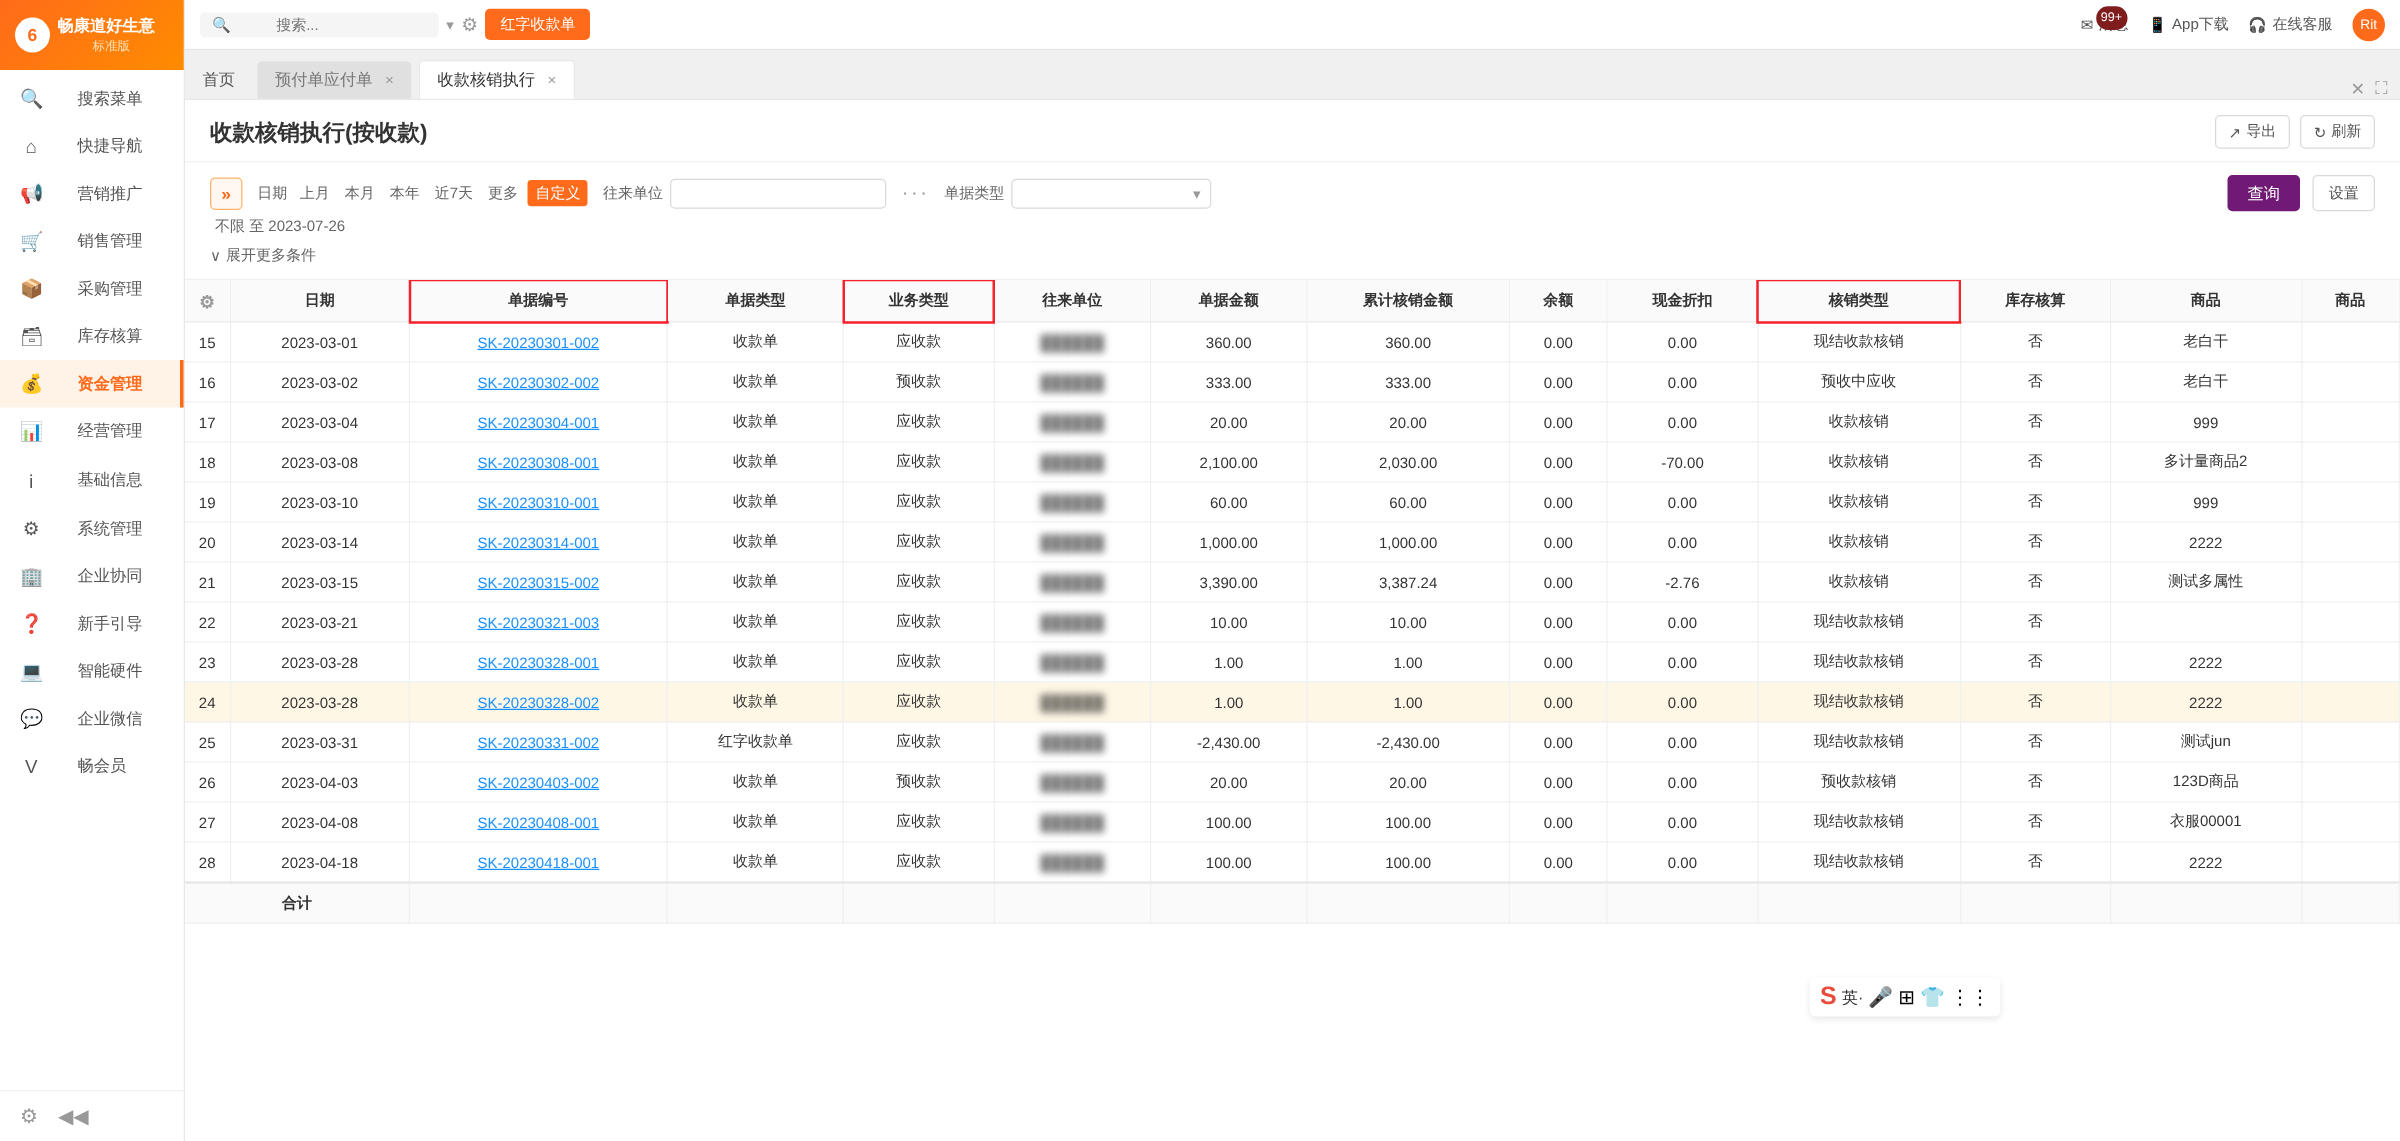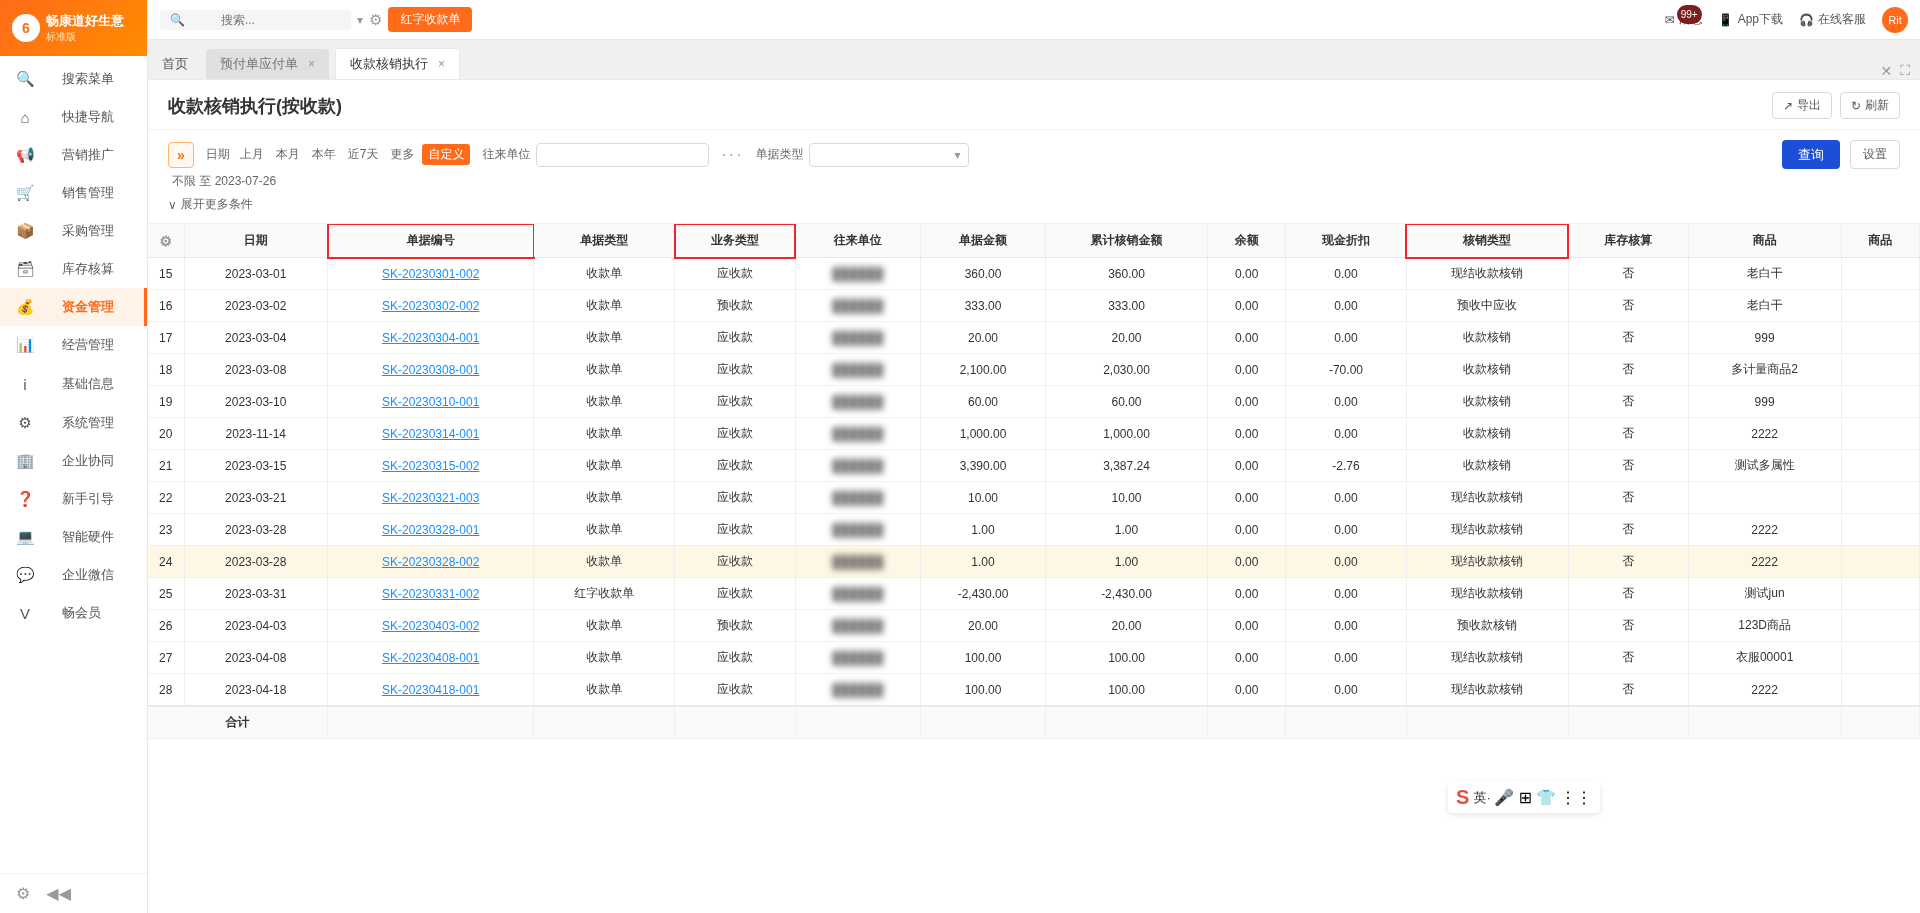--- a/index.html
+++ b/index.html
@@ -56,21 +56,21 @@
     .filter-row { display: flex; align-items: center; gap: 12px; flex-wrap: wrap; }
     .filter-item { display: flex; align-items: center; gap: 6px; }
     .filter-label { color: #666; font-size: 12px; white-space: nowrap; }
     .filter-date-btns { display: flex; gap: 4px; }
     .filter-date-btn { color: #666; font-size: 12px; cursor: pointer; padding: 2px 4px; }
     .filter-date-custom { background: #ff6b1a; color: #fff; border: none; border-radius: 3px; padding: 2px 6px; font-size: 12px; cursor: pointer; }
     .filter-date-range { color: #666; font-size: 12px; margin-left: 4px; }
     .filter-input { border: 1px solid #d9d9d9; border-radius: 4px; padding: 4px 8px; font-size: 12px; min-width: 160px; outline: none; color: #999; }
     .filter-select { border: 1px solid #d9d9d9; border-radius: 4px; padding: 4px 8px; font-size: 12px; min-width: 160px; background: #fff; cursor: pointer; color: #999; display: flex; align-items: center; justify-content: space-between; }
     .filter-dots { color: #999; font-size: 16px; letter-spacing: 2px; cursor: pointer; }
-    .filter-query-btn { background: #1d4ed8; color: #fff; border: none; border-radius: 4px; padding: 5px 16px; font-size: 13px; cursor: pointer; white-space: nowrap; }
+    .filter-query-btn { background: #701a75; color: #fff; border: none; border-radius: 4px; padding: 5px 16px; font-size: 13px; cursor: pointer; white-space: nowrap; }
     .filter-setting-btn { border: 1px solid #d9d9d9; border-radius: 4px; background: #fff; padding: 5px 12px; font-size: 12px; cursor: pointer; color: #555; margin-left: 4px; }
     .filter-expand { display: flex; align-items: center; gap: 4px; color: #666; font-size: 12px; cursor: pointer; margin: 6px 0 0 0; }
 
     
     .table-wrapper { flex: 1; overflow: auto; background: #fff; margin: 0; }
     .data-table { width: 100%; border-collapse: collapse; font-size: 12px; }
     .data-table th { background: #fafafa; border-bottom: 1px solid #e8e8e8; border-right: 1px solid #f0f0f0; padding: 8px 10px; color: #333; font-weight: 600; white-space: nowrap; text-align: center; position: sticky; top: 0; z-index: 10; }
     .data-table td { border-bottom: 1px solid #f0f0f0; border-right: 1px solid #f0f0f0; padding: 7px 10px; color: #333; white-space: nowrap; text-align: center; }
     .data-table tr.highlighted td { background: #fff7e6; }
     .link-cell { color: #1890ff; cursor: pointer; text-decoration: underline; }
@@ -96,21 +96,21 @@
     .blurred { color: transparent; text-shadow: 0 0 6px rgba(0,0,0,0.5); user-select: none; }
   </style>
 </head>
 <body>
 
 <div class="sidebar">
   <div class="sidebar-logo">
     <div class="sidebar-logo-icon">6</div>
     <div>
       <div style="color:#fff;font-size:13px;font-weight:bold;">畅康道好生意</div>
-      <div style="color:#ffe0b2;font-size:10px;">标准版</div>
+      <div style="color:#ffe0b2;font-size:10px;margin-left:28px;">标准版</div>
     </div>
   </div>
   <div class="sidebar-nav">
 
   <div class="sidebar-item">
       <span class="sidebar-item-icon">🔍</span>
       <span class="sidebar-item-label">搜索菜单</span>
     </div>
       <div class="sidebar-item">
       <span class="sidebar-item-icon">⌂</span>
@@ -375,21 +375,21 @@
       <td class="">60.00</td>
       <td>0.00</td>
       <td class="">0.00</td>
       <td>收款核销</td>
       <td>否</td>
       <td>999</td>
       <td></td>
     </tr>
           <tr>
       <td>20</td>
-      <td>2023-11-14</td>
+      <td>2023-03-14</td>
       <td><span class="link-cell">SK-20230314-001</span></td>
       <td>收款单</td>
       <td>应收款</td>
       <td><span class="blurred">██████</span></td>
       <td class="">1,000.00</td>
       <td class="">1,000.00</td>
       <td>0.00</td>
       <td class="">0.00</td>
       <td>收款核销</td>
       <td>否</td>

